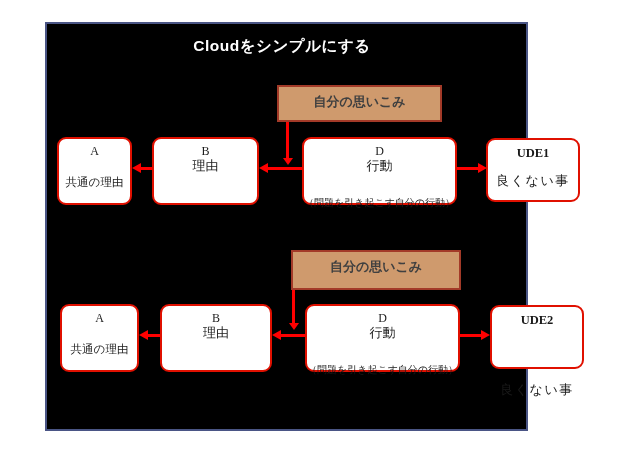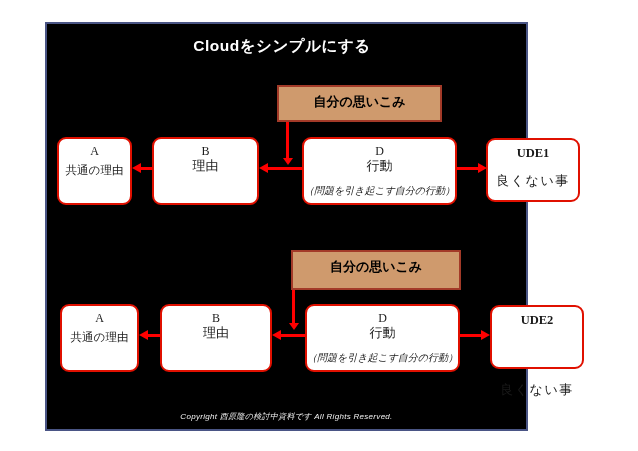--- a/index.html
+++ b/index.html
@@ -20,41 +20,41 @@
     font-size:15.5px; font-weight:bold; letter-spacing:0.5px;
     font-family:"Liberation Sans","DejaVu Sans",sans-serif;
   }
 
   
   .assumption {
     position:absolute;
     background:var(--assumption-bg,#cf9a6d);
     border:2px solid var(--assumption-border,#a33a28);
     display:flex; align-items:flex-start; justify-content:center;
-    color:#000000; font-weight:bold; font-size:13px; padding-top:6px;
+    color:#404040; font-weight:bold; font-size:13px; padding-top:6px;
     font-family:"Liberation Sans","DejaVu Sans",sans-serif;
   }
   .r1-assume { left:230px; top:61px; width:165px; height:37px; }
   .r2-assume { left:244px; top:226px; width:170px; height:40px; }
 
   
   .box {
     position:absolute; background:var(--box-bg,#ffffff);
     border:2px solid var(--box-border,#e01000); border-radius:9px;
     display:flex; flex-direction:column; align-items:center;
     color:var(--box-text,#1a1a1a); text-align:center;
     font-family:"Liberation Serif","DejaVu Serif",serif;
   }
   .blabel { font-size:12px; margin-top:6px; line-height:1.15; }
   .blabel.bold { font-weight:bold; font-size:12.5px; }
   .bsub { font-size:13px; line-height:1.15; }
   .btext { font-size:11.5px; }
-  .gap-lg { margin-top:4px; }
+  .gap-lg { margin-top:16px; }
   .gap-xl { margin-top:12px; letter-spacing:1.5px; font-size:13px; }
-  .paren { margin-top:10px; font-size:10px; white-space:nowrap;font-style:italic; }
+  .paren { margin-top:22px; font-size:10px; white-space:nowrap; }
 
   .r1-a { left:10px;  top:113px; width:75px;  height:68px; }
   .r1-b { left:105px; top:113px; width:107px; height:68px; }
   .r1-d { left:255px; top:113px; width:155px; height:68px; }
   .r1-u { left:439px; top:114px; width:94px;  height:64px; }
 
   .r2-a { left:13px;  top:280px; width:79px;  height:68px; }
   .r2-b { left:113px; top:280px; width:112px; height:68px; }
   .r2-d { left:258px; top:280px; width:155px; height:68px; }
   .r2-u { left:443px; top:281px; width:94px;  height:64px;gap:42px; }
@@ -166,15 +166,14 @@
     </div>
 
     <div class="hline r2-hu-line"></div>
     <div class="ah-right r2-hu-head"></div>
 
     <div class="box r2-u">
       <div class="blabel bold">UDE2</div>
       <div class="btext gap-xl">良くない事</div>
     </div>
 
-    <div class="footer">Copyright 西原隆の検討中資料です All Rights Reserved.</div>
   </div>
 </div>
 
 </body></html>

